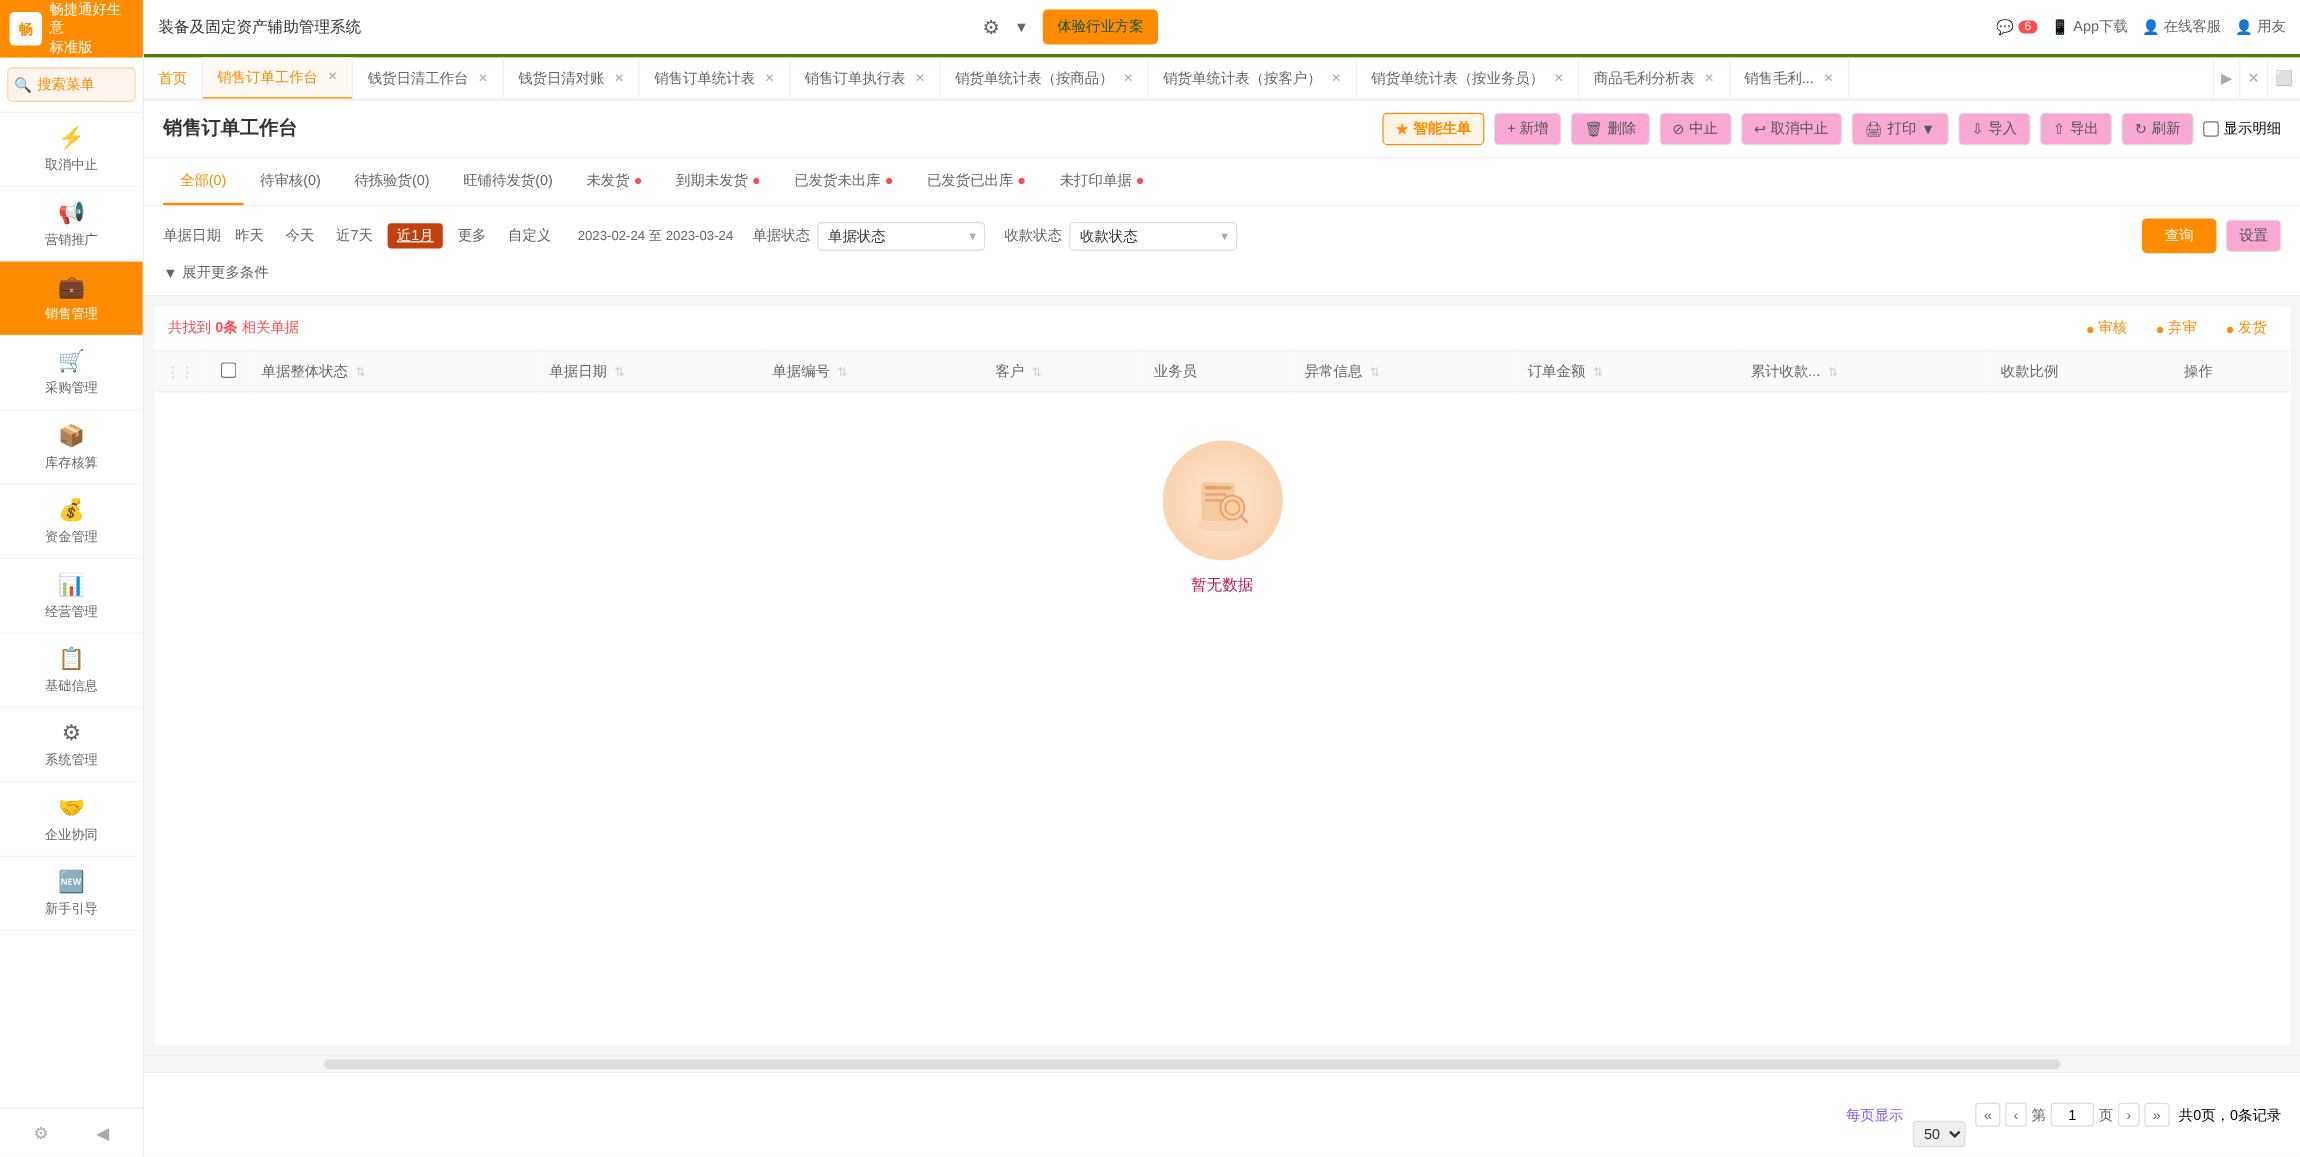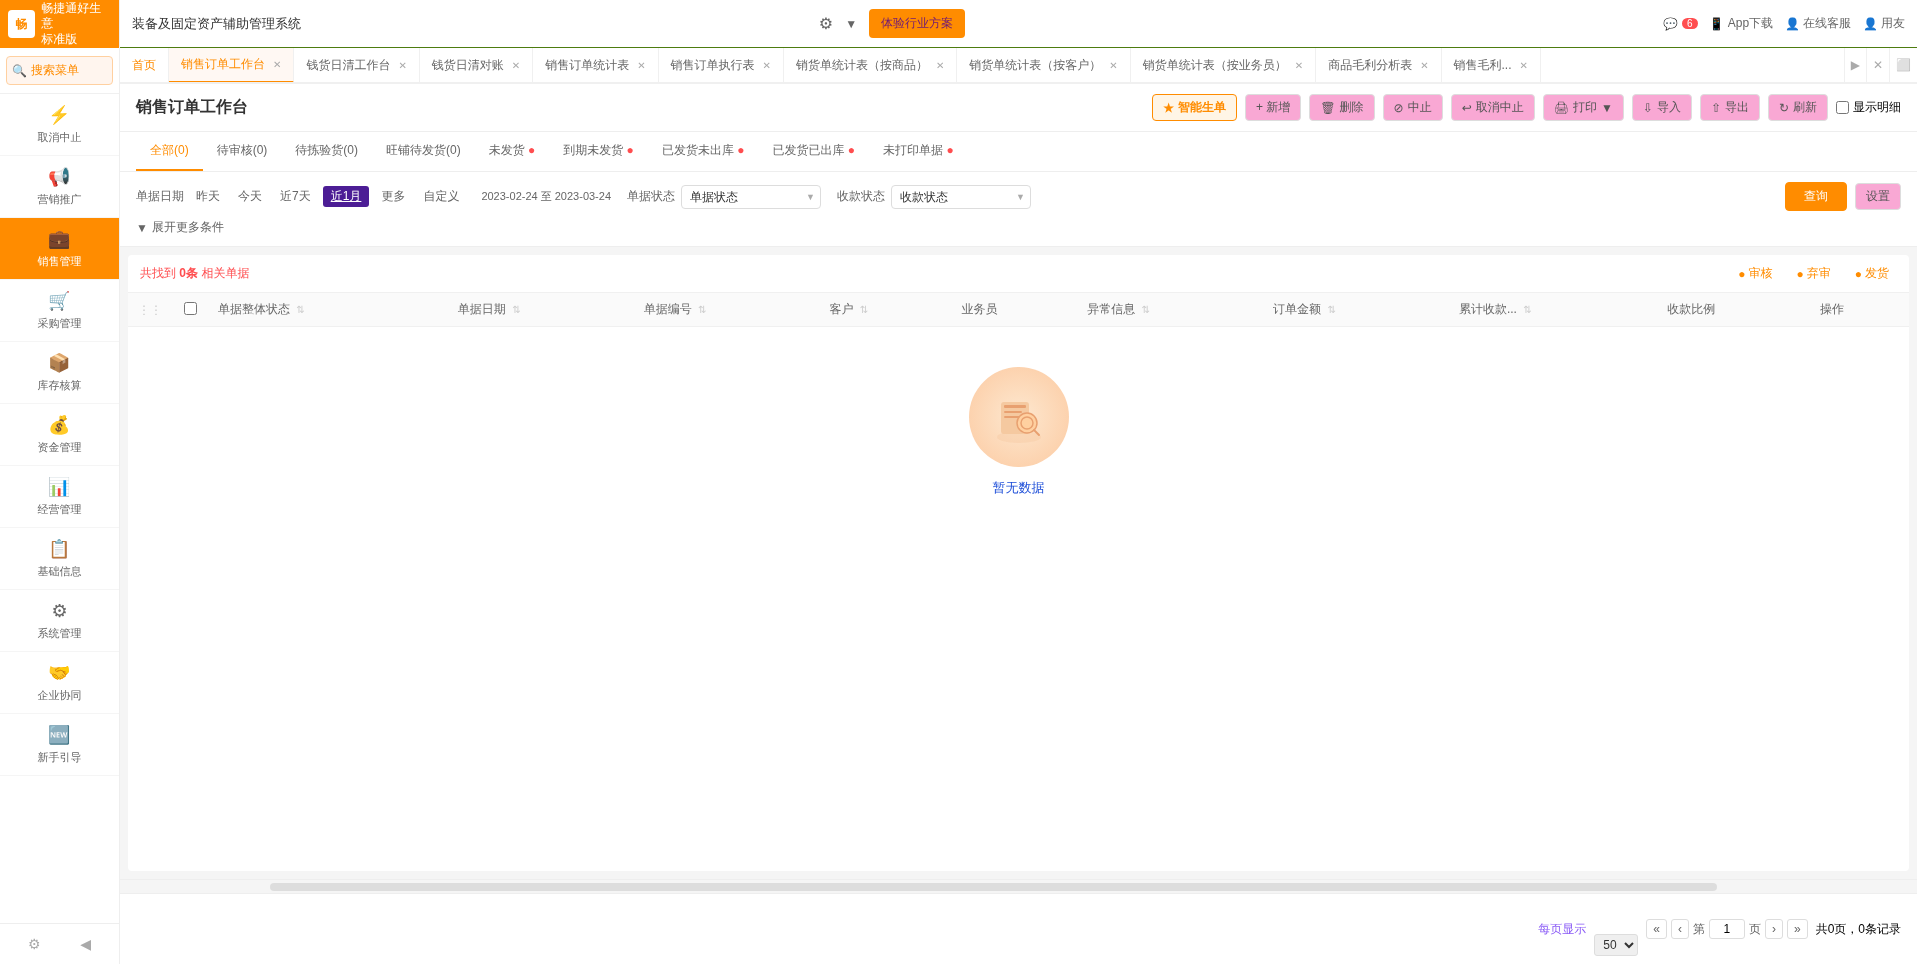--- a/index.html
+++ b/index.html
@@ -17,23 +17,23 @@
     .sidebar-item.active { background: #ff8c00; color: #fff; }
     .sidebar-item-icon { font-size: 18px; }
     .sidebar-item-label { font-size: 11px; text-align: center; }
     .sidebar-bottom { padding: 8px; display: flex; justify-content: space-around; border-top: 1px solid #eee; }
     .sidebar-bottom-btn { color: #aaa; cursor: pointer; font-size: 14px; padding: 4px; }
 
     
     .main { flex: 1; display: flex; flex-direction: column; overflow: hidden; }
 
     
-    .top-header { height: 48px; background: #fff; display: flex; align-items: center; padding: 0 12px; border-bottom: 1px solid #4d7c0f; gap: 12px; }
+    .top-header { height: 48px; background: #fff; display: flex; align-items: center; padding: 0 12px; border-bottom: 3px solid #4d7c0f; gap: 12px; }
     .system-title { font-size: 13px; color: #333; flex: 1; }
-    .btn-industry { background: #ff8c00; color: #701a75; border: none; padding: 6px 12px; border-radius: 4px; cursor: pointer; font-size: 12px; }
+    .btn-industry { background: #ff8c00; color: #14532d; border: none; padding: 6px 12px; border-radius: 4px; cursor: pointer; font-size: 12px; }
     .header-icon-btn { color: #666; cursor: pointer; font-size: 13px; display: flex; align-items: center; gap: 3px; }
     .badge { background: #ff4d4f; color: #fff; border-radius: 10px; padding: 0 4px; font-size: 10px; min-width: 16px; text-align: center; }
     .gear-btn { color: #666; cursor: pointer; font-size: 16px; }
     .dropdown-btn { display: flex; align-items: center; gap: 3px; color: #666; cursor: pointer; }
 
     
     .tab-bar { height: 36px; background: #fff; display: flex; align-items: center; border-bottom: 2px solid #f0f0f0; overflow: hidden; }
     .tab { padding: 0 12px; height: 36px; display: flex; align-items: center; gap: 6px; cursor: pointer; color: #666; border-right: 1px solid #f0f0f0; white-space: nowrap; font-size: 12px; flex-shrink: 0; }
     .tab.active { color: #ff8c00; border-bottom: 2px solid #ff8c00; background: #fff8f3; }
     .tab.home { color: #ff8c00; }
@@ -58,21 +58,21 @@
     .sub-tab.active { color: #ff8c00; border-bottom: 2px solid #ff8c00; }
     .sub-tab .red-badge { color: #ff4d4f; font-weight: bold; }
 
     
     .filter-area { background: #fff; padding: 10px 16px; border-bottom: 1px solid #eee; }
     .filter-row { display: flex; align-items: center; gap: 16px; flex-wrap: wrap; }
     .filter-item { display: flex; align-items: center; gap: 6px; }
     .filter-label { color: #666; white-space: nowrap; }
     .date-options { display: flex; gap: 6px; align-items: center; }
     .date-option { cursor: pointer; color: #666; padding: 2px 6px; border-radius: 3px; }
-    .date-option.active-date { background: #4c1d95; color: #fff; border-radius: 3px; padding: 2px 8px; text-decoration: underline; }
+    .date-option.active-date { background: #c2410c; color: #fff; border-radius: 3px; padding: 2px 8px; text-decoration: underline; }
     .date-range { color: #666; font-size: 11px; }
     .filter-select { border: 1px solid #ddd; border-radius: 4px; padding: 4px 24px 4px 8px; color: #333; cursor: pointer; background: #fff; min-width: 140px; appearance: none; position: relative; }
     .select-wrapper { position: relative; display: inline-block; }
     .select-wrapper::after { content: '▼'; position: absolute; right: 6px; top: 50%; transform: translateY(-50%); font-size: 9px; color: #aaa; pointer-events: none; }
     .expand-btn { color: #666; cursor: pointer; display: flex; align-items: center; gap: 4px; margin-left: auto; }
 
     
     .table-area { flex: 1; background: #fff; margin: 8px; border-radius: 4px; overflow: hidden; display: flex; flex-direction: column; }
     .table-info { padding: 8px 12px; display: flex; align-items: center; justify-content: space-between; border-bottom: 1px solid #f0f0f0; }
     .table-count { color: #666; font-size: 12px; }
@@ -83,21 +83,21 @@
     table { width: 100%; border-collapse: collapse; }
     thead tr { background: #fafafa; }
     th { padding: 8px 10px; text-align: left; color: #666; font-weight: normal; border-bottom: 1px solid #f0f0f0; white-space: nowrap; }
     th .sort-icon { color: #ccc; font-size: 10px; margin-left: 3px; }
     .checkbox-col { width: 36px; text-align: center; }
     .drag-col { width: 30px; text-align: center; color: #ccc; }
 
     
     .empty-state { flex: 1; display: flex; flex-direction: column; align-items: center; justify-content: center; padding: 40px; }
     .empty-icon { width: 100px; height: 100px; background: radial-gradient(circle, #fde8d0, #fcc9a0); border-radius: 50%; display: flex; align-items: center; justify-content: center; font-size: 40px; margin-bottom: 12px; }
-    .empty-text { color: #1d4ed8; font-size: 13px; }
+    .empty-text { color: #be185d; font-size: 13px; }
 
     
     .pagination { background: #fff; border-top: 1px solid #eee; padding: 8px 16px; display: flex; align-items: center; justify-content: flex-end; gap: 8px; }
     .page-size-label { color: #8b5cf6; }
     .page-size-select { border: 1px solid #ddd; border-radius: 3px; padding: 2px 4px; color: #333; margin-top: 32px; }
     .page-nav { display: flex; align-items: center; gap: 4px; color: #666; }
     .page-nav-btn { padding: 2px 6px; border: 1px solid #ddd; border-radius: 3px; cursor: pointer; background: #fff; color: #666; }
     .page-num-input { border: 1px solid #ddd; border-radius: 3px; width: 36px; padding: 2px 4px; text-align: center; }
     .scrollbar-area { height: 14px; background: #f5f5f5; border-top: 1px solid #eee; position: relative; }
     .scrollbar-thumb { height: 8px; background: #ddd; border-radius: 4px; margin: 3px 200px 3px 150px; }

